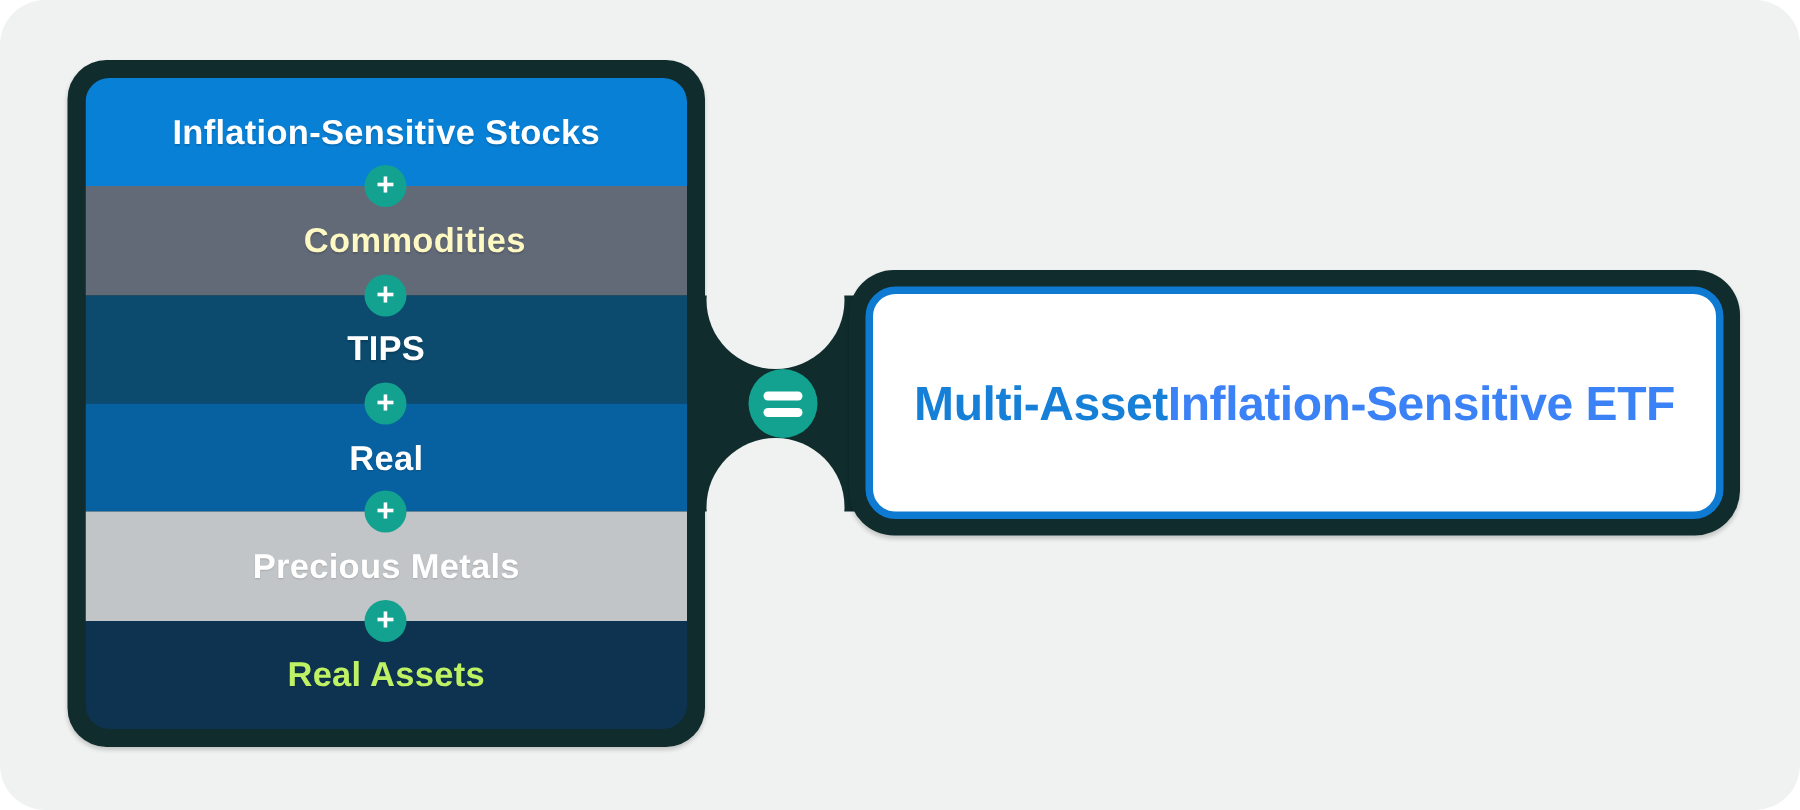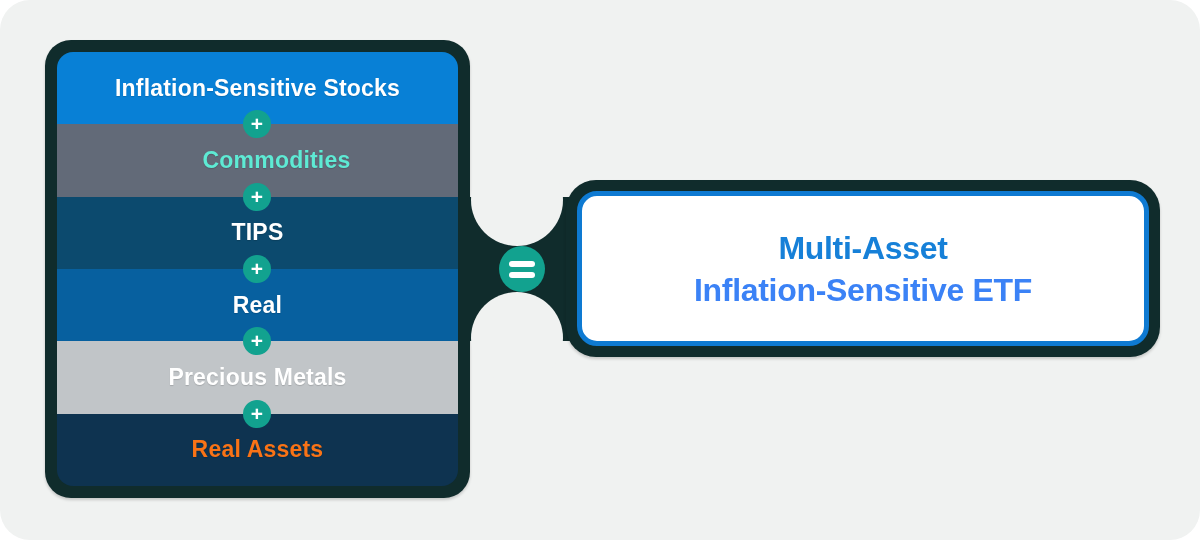--- a/index.html
+++ b/index.html
@@ -29,49 +29,49 @@
   .bite-bottom{left:471px;top:292px;}
   .equals{position:absolute;left:499px;top:246px;width:46px;height:46px;border-radius:50%;
           display:flex;flex-direction:column;align-items:center;justify-content:center;gap:5px;z-index:5;}
   .equals .bar{width:26px;height:6px;border-radius:3px;background:#ffffff;}
 
   
   .result-shell{position:absolute;left:566px;top:180px;width:594px;height:177px;
                 background:#102c2c;border-radius:30px;box-shadow:0 2px 3px rgba(0,0,0,.18);z-index:3;}
   .result-card{position:absolute;left:11px;top:11px;right:11px;bottom:11px;background:#ffffff;
                border:5px solid #0e7ad2;border-radius:20px;
-               display:flex;flex-direction:column;align-items:center;justify-content:center;}
+               display:flex;align-items:center;justify-content:center;}
   .result-line{display:block;text-align:center;font-weight:bold;font-size:32px;line-height:42px;
                letter-spacing:-.3px;color:#1680d8;}
 </style>
 </head>
 <body>
 
 <div class="page">
   <div class="canvas">
 
     <div class="stack-shell">
       <div class="stack">
         <div class="band" style="background: rgb(8, 128, 214);">
           <span class="band-label" style="color: rgb(255, 255, 255);">Inflation-Sensitive Stocks</span>
         </div>
         <div class="band" style="background: rgb(98, 106, 120);">
-          <span class="band-label" style="color: #5eead4; margin-left: 38px;">Commodities</span>
+          <span class="band-label" style="color: #fef9c3; margin-left: 38px;">Commodities</span>
         </div>
         <div class="band" style="background: #0c4a6e;">
           <span class="band-label" style="color: rgb(255, 255, 255);">TIPS</span>
         </div>
         <div class="band" style="background: rgb(7, 96, 159);">
           <span class="band-label" style="color: rgb(255, 255, 255);">Real</span>
         </div>
         <div class="band" style="background: rgb(193, 197, 200);">
           <span class="band-label" style="color: rgb(255, 255, 255);">Precious Metals</span>
         </div>
         <div class="band" style="background: rgb(14, 51, 80);">
-          <span class="band-label" style="color: #f97316;">Real Assets</span>
+          <span class="band-label" style="color: #bef264;">Real Assets</span>
         </div>
       </div>
     </div>
 
     <div class="plus plus-1" style="background: rgb(18, 162, 143);">
         <span>+</span>
       </div>
     <div class="plus plus-2" style="background: rgb(18, 162, 143);">
         <span>+</span>
       </div>

